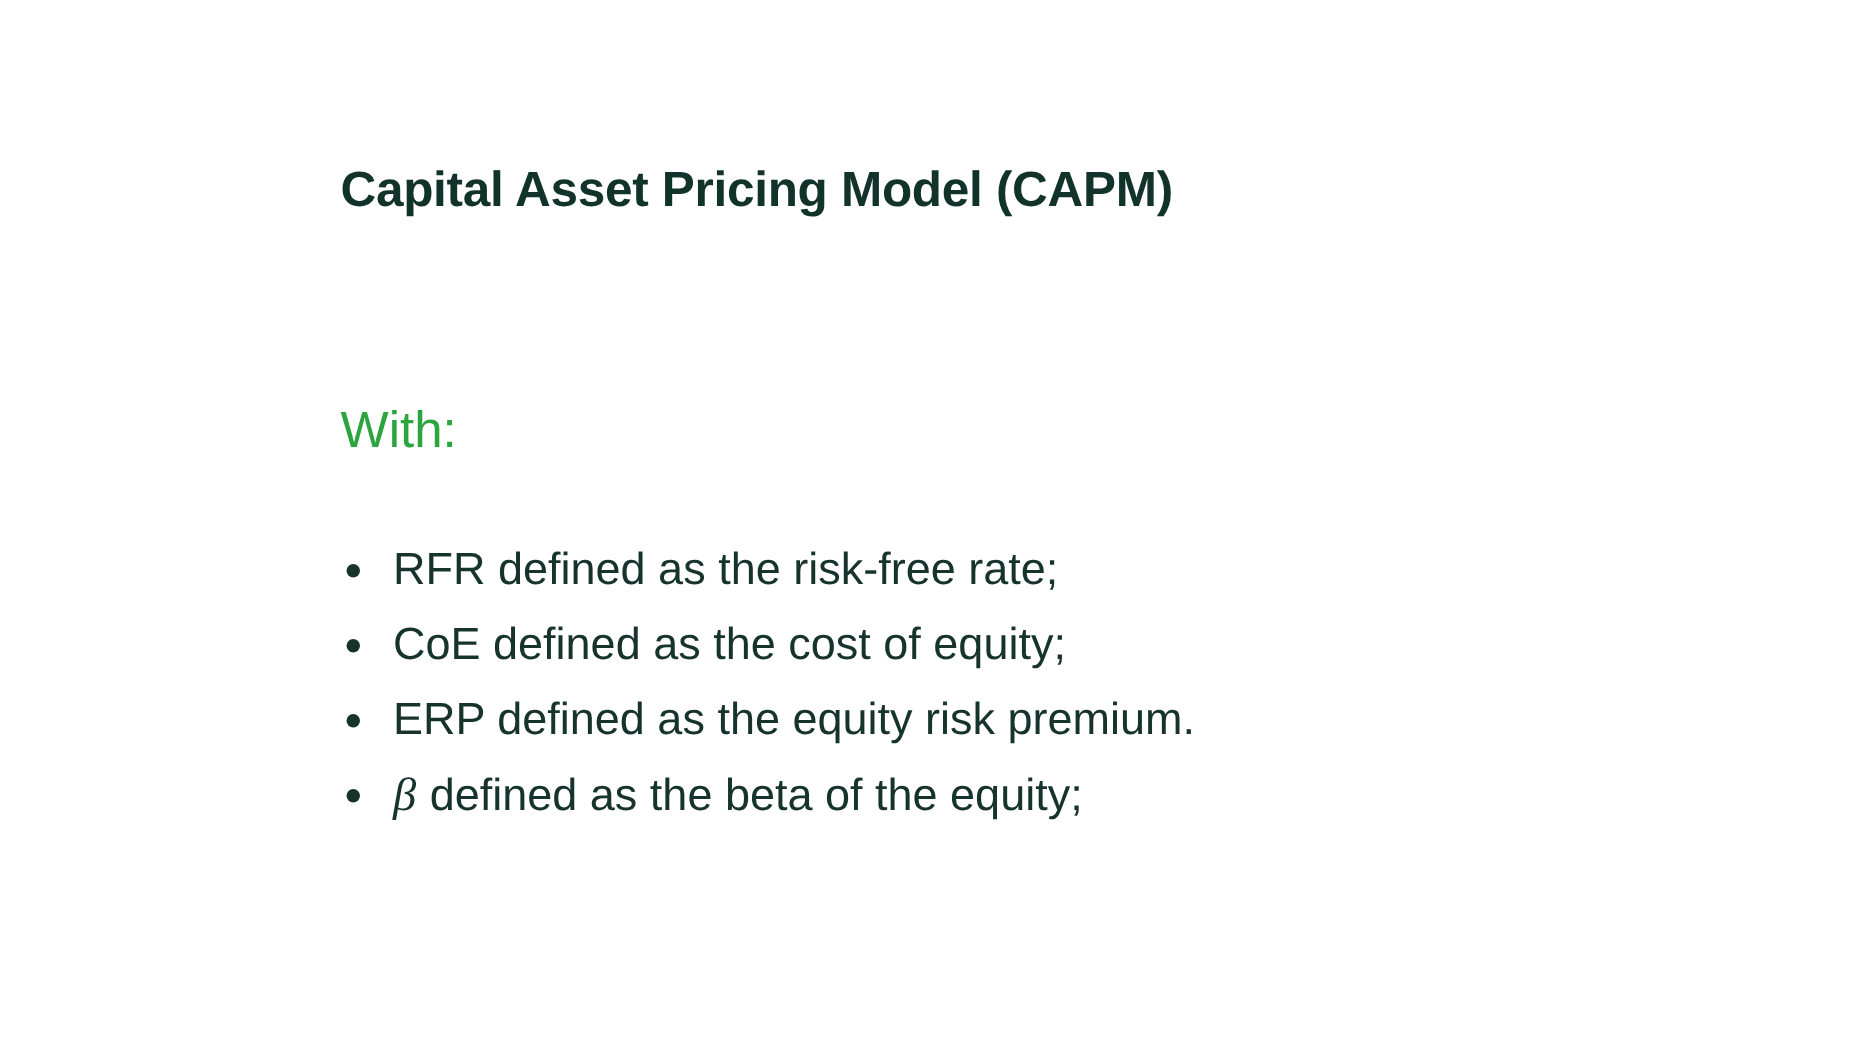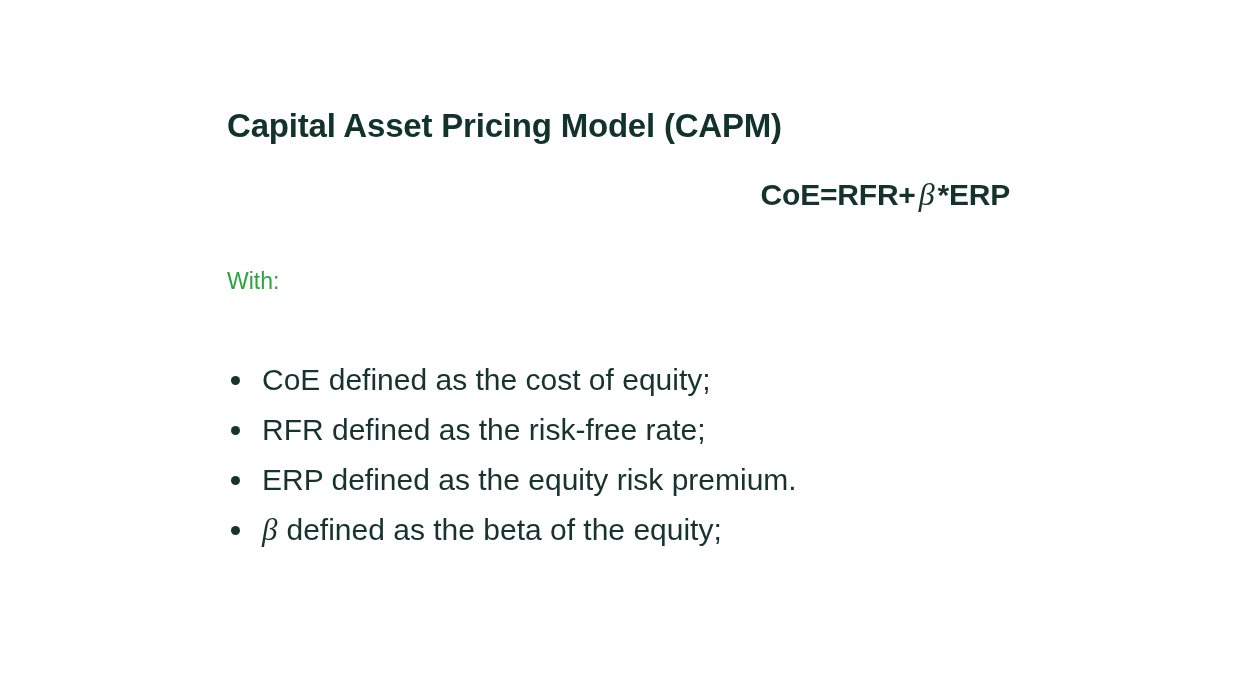--- a/index.html
+++ b/index.html
@@ -56,21 +56,21 @@
     font-weight: 400;
     font-size: 32px;
     padding: 0 3px;
   }
 
   
   .with-label {
     position: absolute;
     left: 227px;
     top: 268px;
-    font-size: 23px;
+    font-size: 34px;
     font-weight: 400;
     color: #2ca43f;
     white-space: nowrap;
   }
 
   
   .bullet-list {
     position: absolute;
     left: 227px;
     top: 355px;
@@ -104,38 +104,33 @@
     padding-right: 9px;
   }
 </style>
 </head>
 <body>
 
 <div class="slide">
 
   <h1 class="slide-title">Capital Asset Pricing Model (CAPM)</h1>
 
-  <div class="formula-row">
-    <div class="formula">
-      <span>CoE=RFR+</span><span class="beta">β</span><span>*ERP</span>
-    </div>
-  </div>
 
   <div class="with-label">With:</div>
 
   <ul class="bullet-list">
 
     <li class="bullet-item">
       <span class="bullet-dot"></span>
-      <span class="bullet-text">CoE defined as the cost of equity;</span>
+      <span class="bullet-text">RFR defined as the risk-free rate;</span>
     </li>
 
     <li class="bullet-item">
       <span class="bullet-dot"></span>
-      <span class="bullet-text">RFR defined as the risk-free rate;</span>
+      <span class="bullet-text">CoE defined as the cost of equity;</span>
     </li>
 
     <li class="bullet-item">
       <span class="bullet-dot"></span>
       <span class="bullet-text">ERP defined as the equity risk premium.</span>
     </li>
 
     <li class="bullet-item">
       <span class="bullet-dot"></span>
       <span class="bullet-text"><span class="beta">β</span><span>defined as the beta of the equity;</span></span>

